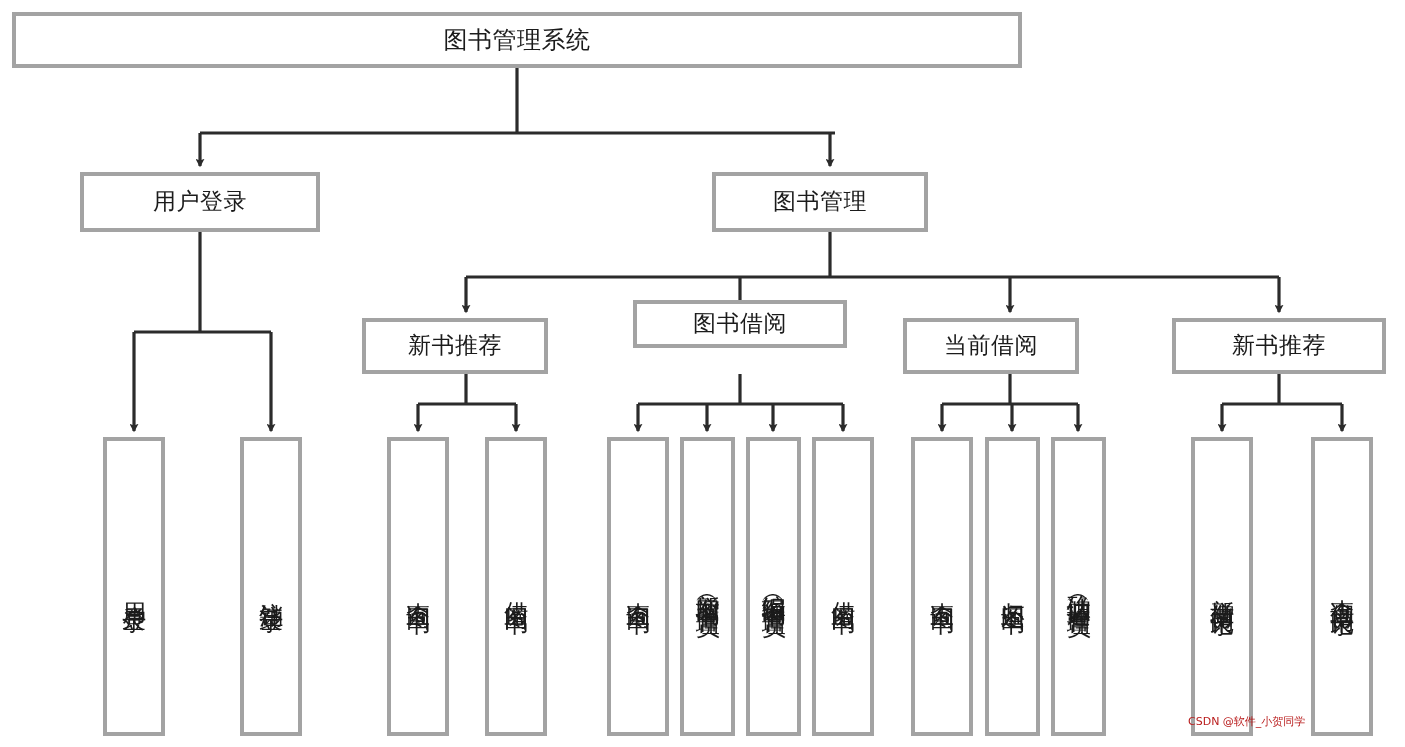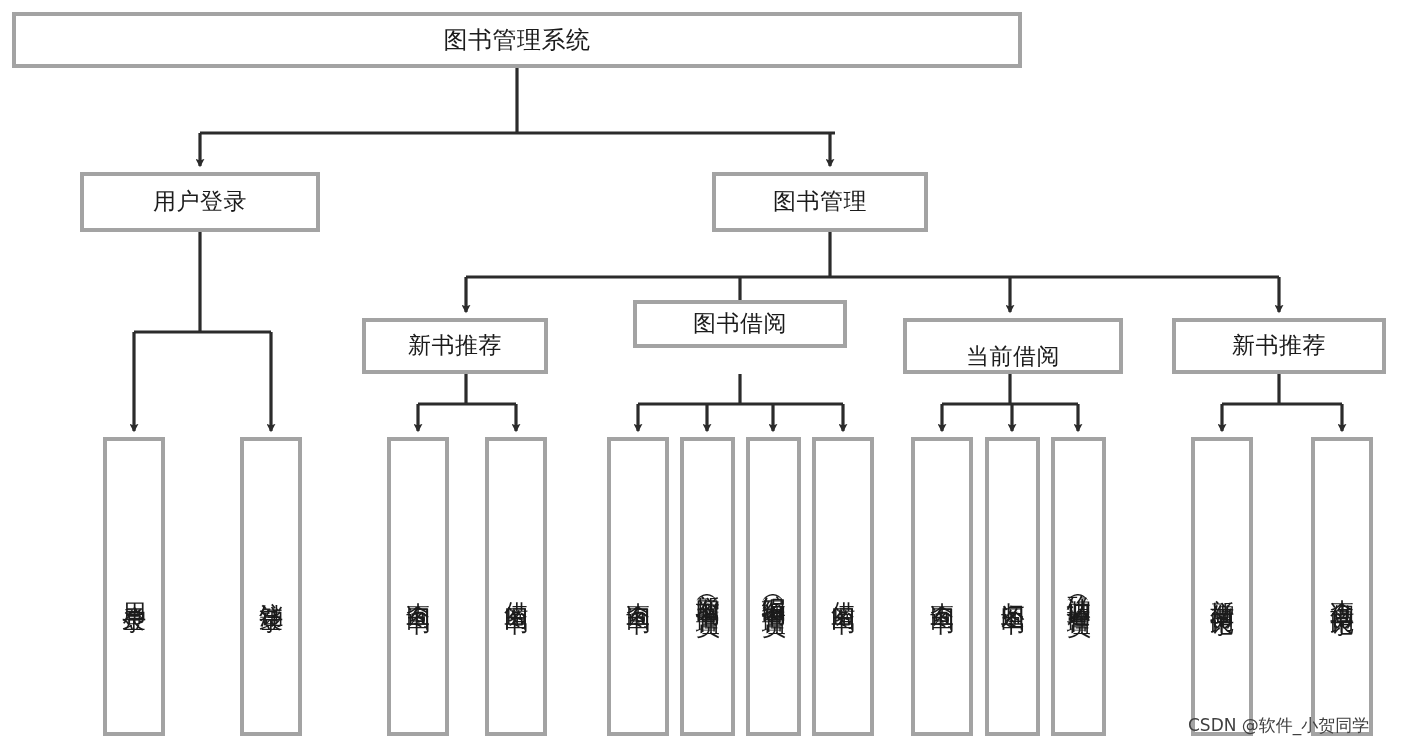--- a/index.html
+++ b/index.html
@@ -62,22 +62,22 @@
     text-orientation: upright;
     font-size: 24px;
     line-height: 1.18;
     letter-spacing: 3px;
     max-height: 100%;
   }
   #watermark {
     position: absolute;
     left: 1188px;
     top: 714px;
-    font-size: 17px;
-    color: #404040;
+    font-size: 11px;
+    color: #b91c1c;
     white-space: nowrap;
     z-index: 5;
     user-select: none;
     font-family: "DejaVu Sans", "Liberation Sans", sans-serif;
   }
 </style>
 </head>
 <body>
 
 <div id="diagram-root">
@@ -142,21 +142,21 @@
   <div class="node h" id="node-l1-1" style="left: 712px; top: 172px; width: 216px; height: 60px;">
     <span class="node-label">图书管理</span>
   </div>
 
   <div class="node h" id="node-l2-0" style="left: 362px; top: 318px; width: 186px; height: 56px;">
     <span class="node-label">新书推荐</span>
   </div>
   <div class="node h" id="node-l2-1" style="left: 633px; top: 300px; width: 214px; height: 48px;">
     <span class="node-label">图书借阅</span>
   </div>
-  <div class="node h" id="node-l2-2" style="left: 903px; top: 318px; width: 220px; height: 56px; align-items: flex-end;">
+  <div class="node h" id="node-l2-2" style="left: 903px; top: 318px; width: 176px; height: 56px;">
     <span class="node-label">当前借阅</span>
   </div>
   <div class="node h" id="node-l2-3" style="left: 1172px; top: 318px; width: 214px; height: 56px;">
     <span class="node-label">新书推荐</span>
   </div>
 
   <div class="node v" id="node-l3-0" style="left: 103px; top: 437px; width: 62px; height: 299px;">
     <span class="node-label">用户登录</span>
   </div>
   <div class="node v" id="node-l3-1" style="left: 240px; top: 437px; width: 62px; height: 299px;">

